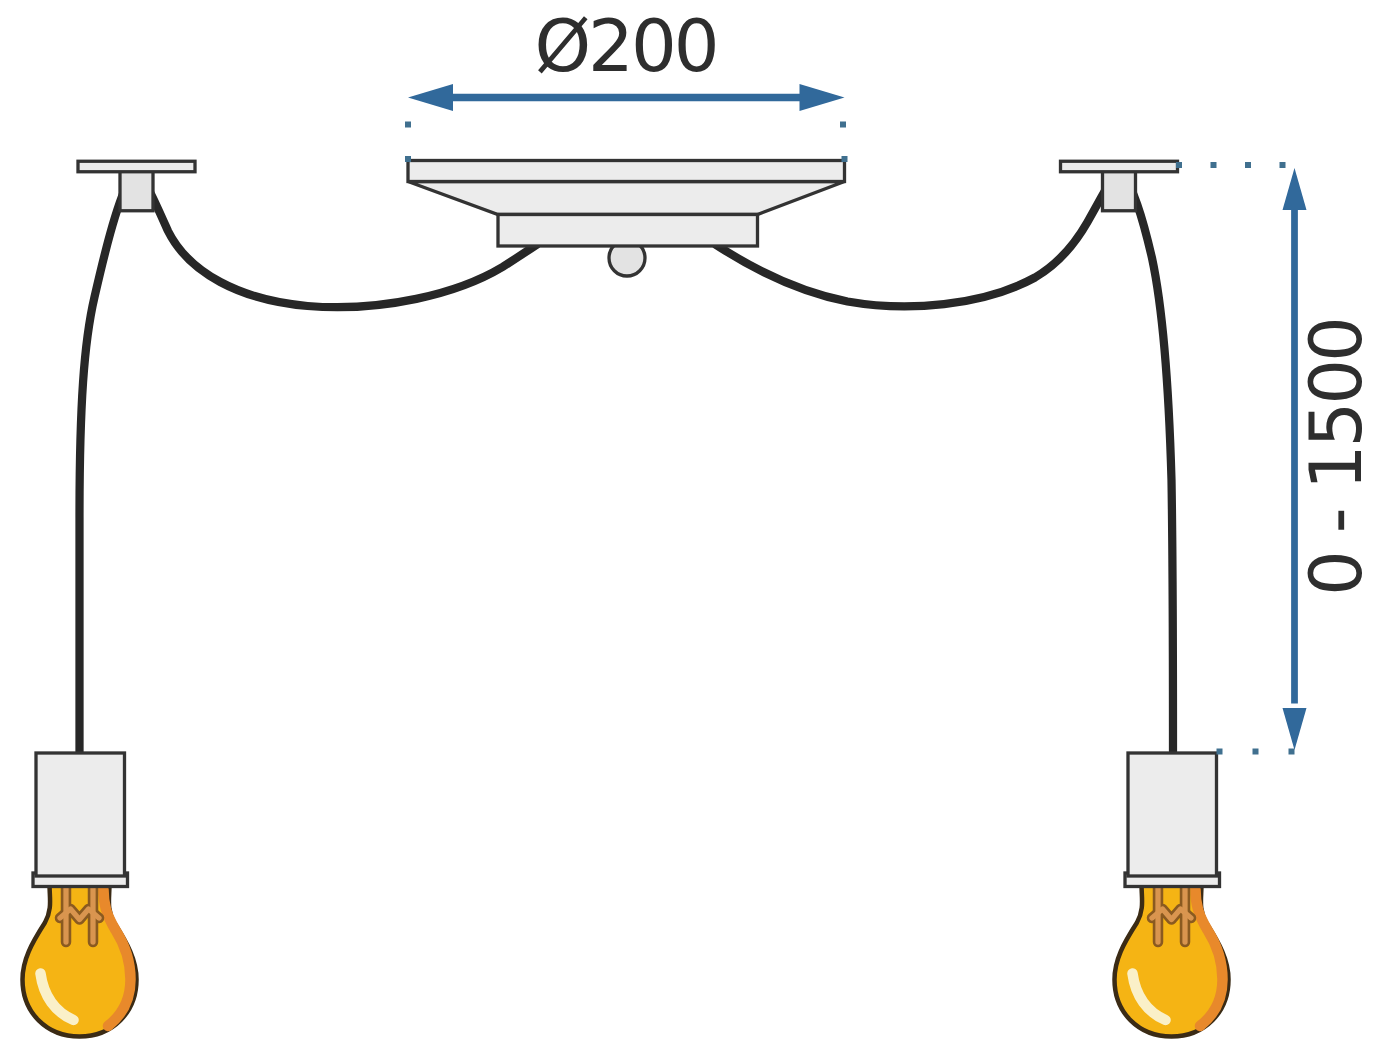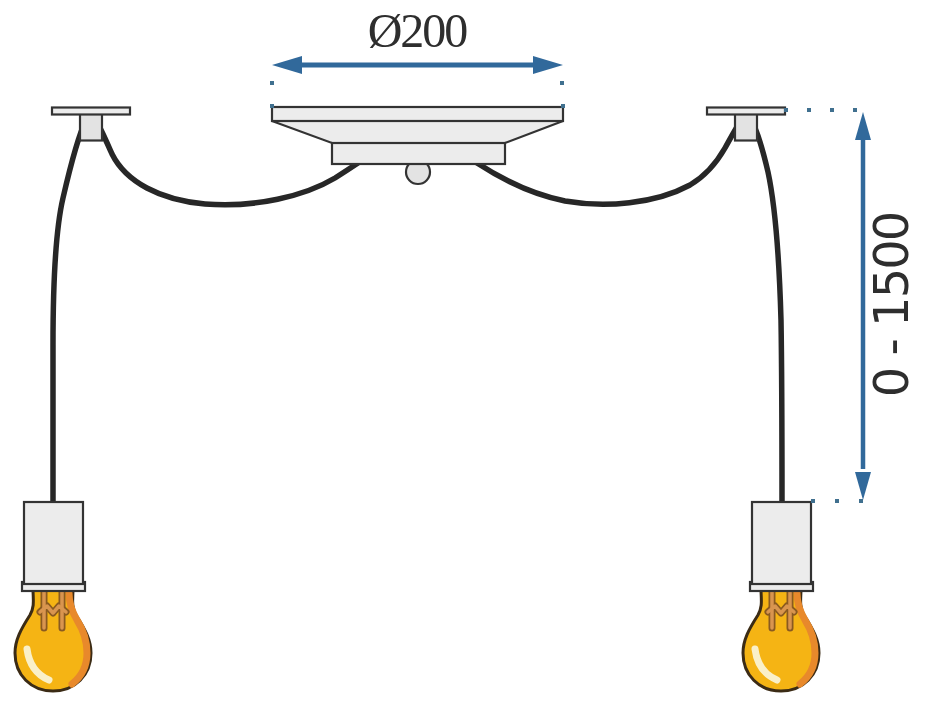--- a/index.html
+++ b/index.html
@@ -22,21 +22,21 @@
   body{background:#888;font-family:"DejaVu Sans","Liberation Sans",sans-serif;}
   .stage{
     position:relative;width:928px;height:704px;background:var(--background);
     overflow:hidden;margin:0 auto;
   }
   .stage svg{position:absolute;left:0;top:0;}
   .dim-label{
     position:absolute;color:var(--text);font-size:48px;line-height:1;
     letter-spacing:-2px;white-space:nowrap;user-select:none;
   }
-  #diameter-label{left:417px;top:31px;transform:translate(-50%,-50%);font-family:Liberation Serif, serif;}
+  #diameter-label{left:417px;top:31px;transform:translate(-50%,-50%);}
   #height-label{left:891px;top:305px;transform:translate(-50%,-50%) rotate(-90deg);}
   
   .dim{fill:var(--dimension);}
   .dot{fill:var(--marker-dot);}
   .cable{stroke:var(--cable);stroke-width:5.5;fill:none;stroke-linecap:round;}
   .metal{fill:var(--metal-fill);stroke:var(--outline);stroke-width:2.2;}
   .metal-light{fill:var(--metal-fill-light);stroke:var(--outline);stroke-width:2.2;}
   .glass{fill:var(--bulb-glass);stroke:var(--bulb-outline);stroke-width:3;stroke-linejoin:round;}
   .rim{stroke:var(--bulb-rim);stroke-width:7;fill:none;stroke-linecap:round;}
   .fil-out{stroke:var(--filament-outline);stroke-width:7;fill:none;stroke-linecap:round;stroke-linejoin:round;}

